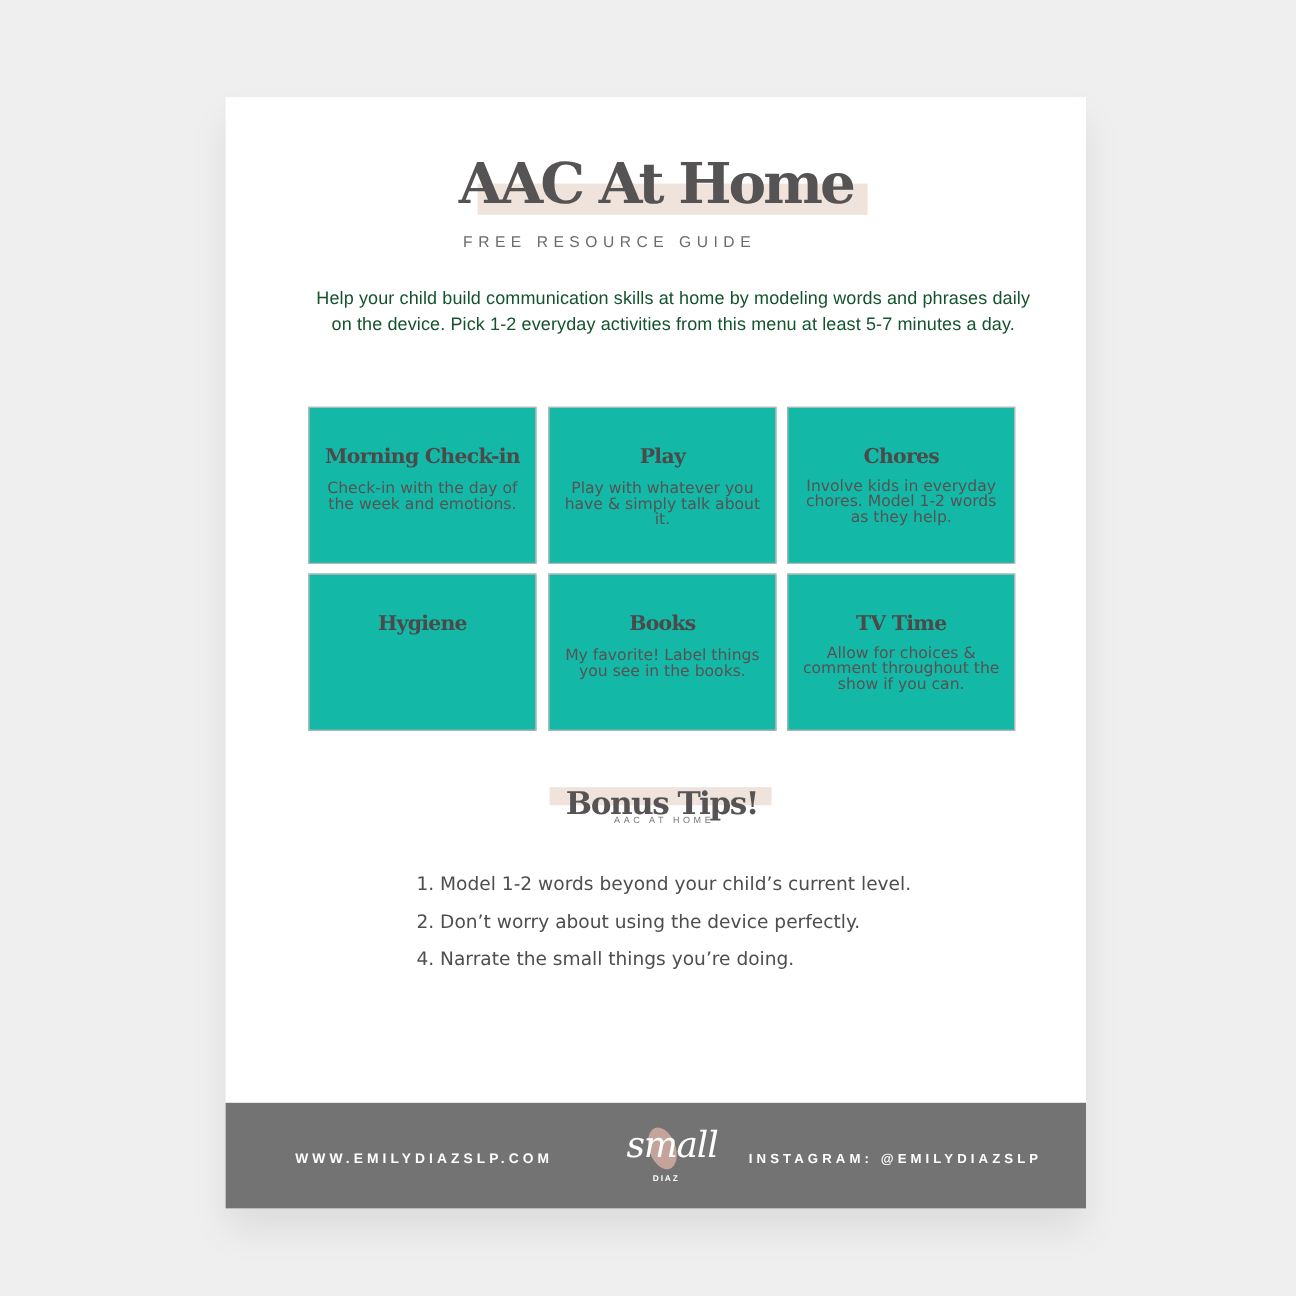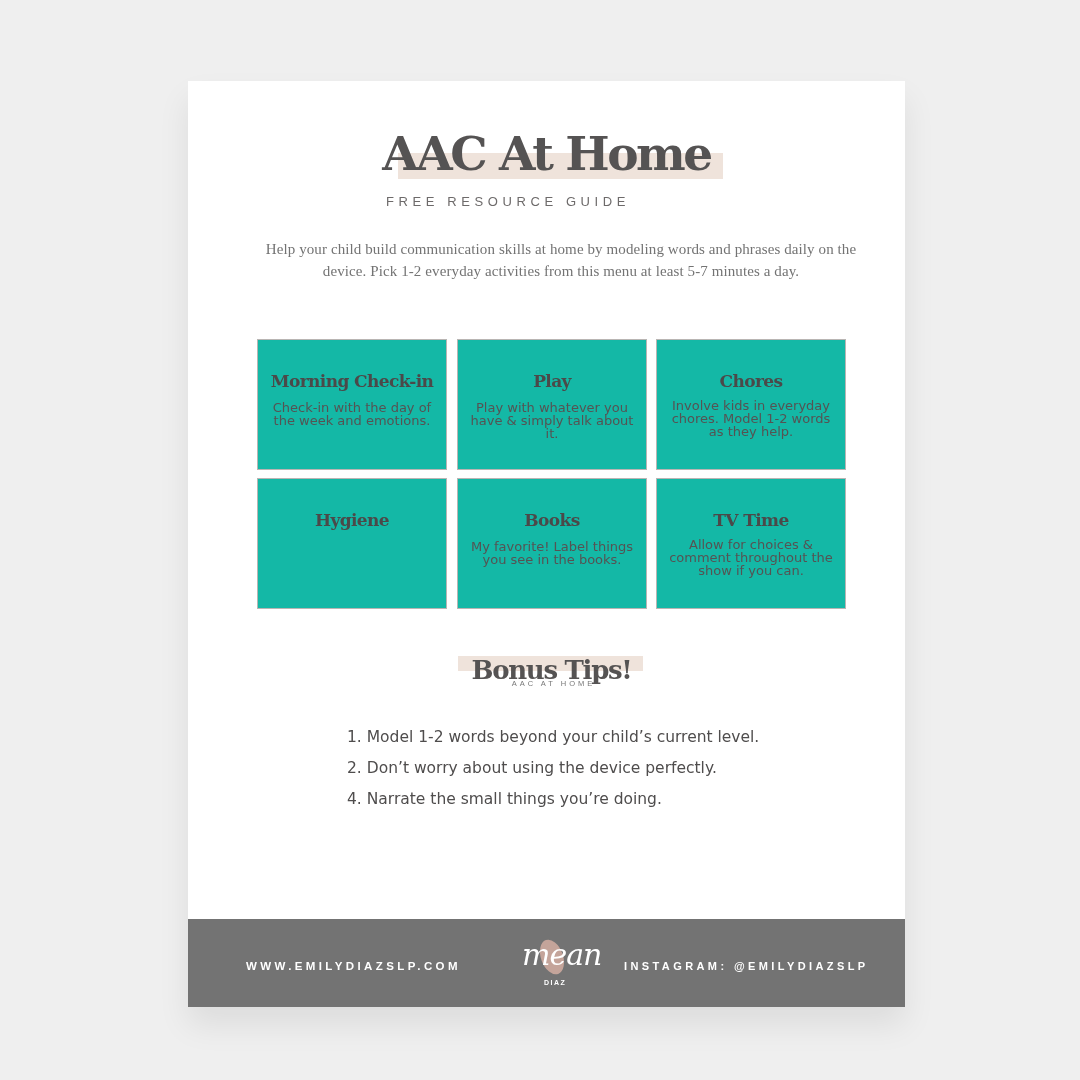--- a/index.html
+++ b/index.html
@@ -2,21 +2,21 @@
 <html><head>
 <meta charset="utf-8">
 <style>
   html, body { margin:0; padding:0; }
   body { width:1080px; height:1080px; background:#efefef; position:relative; overflow:hidden; font-family:"DejaVu Sans", sans-serif; }
   .page { position:absolute; left:188px; top:81px; width:717px; height:926px; background:#ffffff; box-shadow: 0 18px 30px rgba(0,0,0,0.08); }
   .title-wrap { position:absolute; left:0; width:717px; top:45px; text-align:center; }
   .title-hl { position:absolute; left:210px; top:72px; width:325px; height:26px; background:#efe3db; }
   .title { position:relative; font-family:"DejaVu Serif", serif; font-weight:bold; font-size:47px; color:#555353; letter-spacing:-2.5px; line-height:56px; }
   .subtitle { position:absolute; left:0; width:640px; top:113px; text-align:center; font-family:"Liberation Sans", sans-serif; font-size:13px; letter-spacing:4.6px; color:#6d6a6a; }
-  .intro { position:absolute; left:75px; width:596px; top:157px; text-align:center; font-family:Liberation Serif, serif; font-size:15px; line-height:22px; color:#737373; letter-spacing:0.1px; }
+  .intro { position:absolute; left:75px; width:596px; top:157px; text-align:center; font-family:Liberation Sans, sans-serif; font-size:15px; line-height:22px; color:#14532d; letter-spacing:0.1px; }
   .grid { position:absolute; left:69px; top:258px; width:593px; }
   .card { position:absolute; width:190px; height:131px; background:#14b8a6; border:1.5px solid #b9b5b3; box-sizing:border-box; text-align:center; }
   .card-title { margin-top:31px; font-family:"DejaVu Serif", serif; font-weight:bold; font-size:17px; letter-spacing:-0.6px; color:#4b4949; }
   .card-desc { margin:10px auto 0; width:170px; font-family:"DejaVu Sans", sans-serif; font-size:13px; line-height:13px; color:#555353; }
   .bonus-hl { position:absolute; left:270px; top:575px; width:185px; height:15px; background:#efe3db; }
   .bonus { position:absolute; left:0; width:727px; top:556px; text-align:center; font-family:"DejaVu Serif", serif; font-weight:bold; font-size:26px; letter-spacing:-1.3px; color:#555353;margin-top:18px; }
   .bonus-sub { position:absolute; left:0; width:731px; top:598px; text-align:center; font-family:"Liberation Sans", sans-serif; font-size:7.5px; letter-spacing:3px; color:#777; }
   .tips { position:absolute; left:159px; top:646px; width:430px; font-family:"DejaVu Sans", sans-serif; font-size:15.5px; color:#4f4d4d; }
   .tip { line-height:20px; margin-bottom:11px; }
   .footer { position:absolute; left:0; top:838px; width:717px; height:88px; background:#737373; }
@@ -71,18 +71,18 @@
   <div class="tips">
     <div class="tip">1.  Model 1-2 words beyond your child’s current level.</div>
     <div class="tip">2. Don’t worry about using the device perfectly.</div>
     <div class="tip">4. Narrate the small things you’re doing.</div>
   </div>
 
   <div class="footer">
     <div class="foot-web">WWW.EMILYDIAZSLP.COM</div>
     <div class="logo">
       <div class="logo-blob"></div>
-      <div class="logo-script">mean</div>
+      <div class="logo-script">small</div>
       <div class="logo-sub">DIAZ</div>
     </div>
     <div class="foot-insta">INSTAGRAM: @EMILYDIAZSLP</div>
   </div>
 </div>
 
 </body></html>

